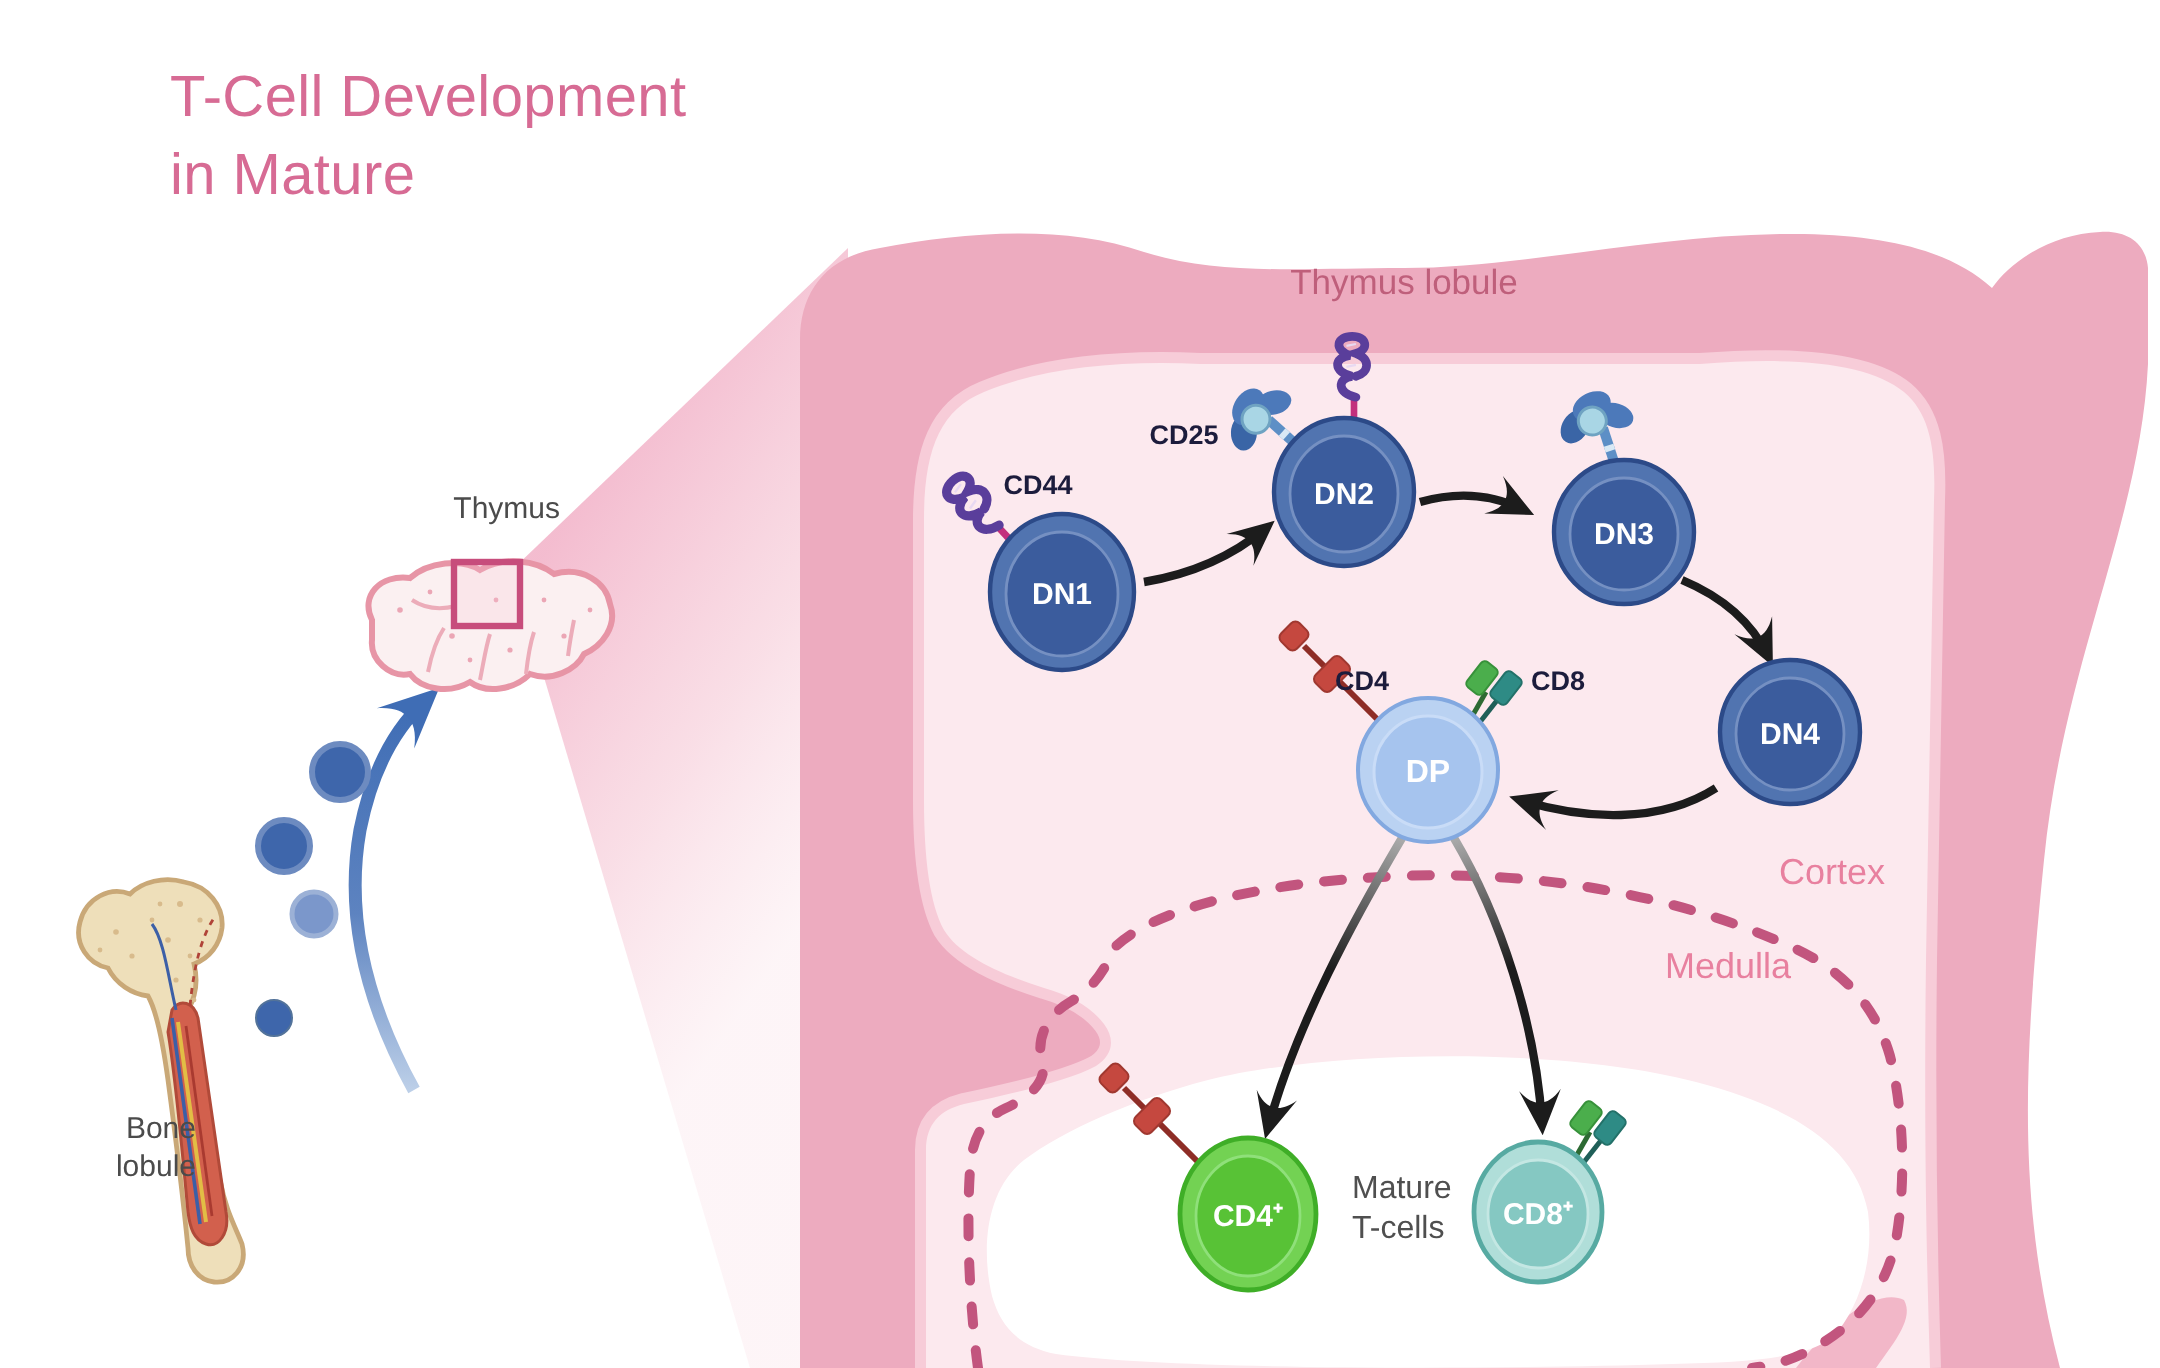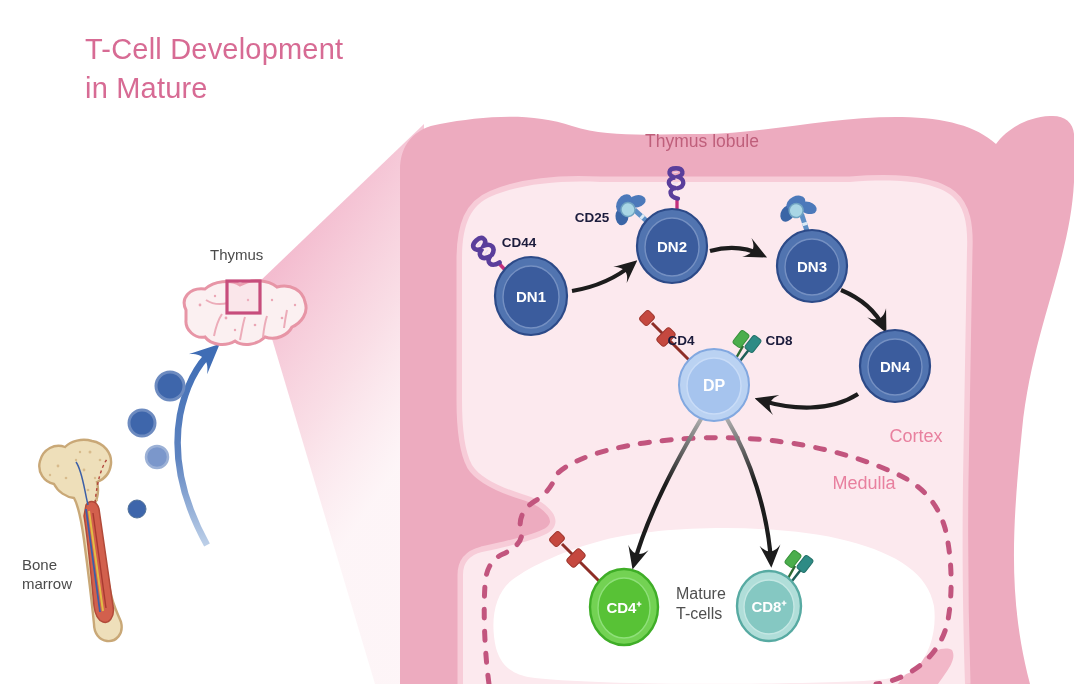--- a/index.html
+++ b/index.html
@@ -1,21 +1,21 @@
 <!DOCTYPE html>
 <html><head>
 <meta charset="utf-8">
 <style>
   html,body{margin:0;padding:0;background:#ffffff;}
   .stage{position:relative;width:1080px;height:684px;overflow:hidden;background:#ffffff;
          font-family:"Liberation Sans",sans-serif;}
   .stage svg{position:absolute;left:0;top:0;}
   .title{position:absolute;left:57px;top:30px;font-size:29px;font-weight:400;
          color:#d76b94;line-height:1.36;letter-spacing:.2px;margin-left:28px;}
-  .small-label{position:absolute;color:#4b4b4b;font-size:15px;line-height:1.25;text-align:left;}
+  .small-label{position:absolute;color:#4b4b4b;font-size:15px;line-height:1.25;text-align:right;}
   #bone-label{left:22px;top:556px;width:76px;}
   #thymus-label{left:210px;top:246px;width:70px;}
   text{font-family:"Liberation Sans",sans-serif;}
   .cellname{fill:#ffffff;font-weight:700;font-size:15px;text-anchor:middle;}
   .receptor{fill:#1c1c3c;font-weight:700;font-size:13.5px;text-anchor:middle;}
   .region{fill:#e8809f;font-size:18px;text-anchor:middle;}
   .mature{fill:#4f4f4f;font-size:16px;}
 </style>
 </head>
 <body>
@@ -256,15 +256,15 @@
   </g>
 </svg>
 
 <div class="title">
   <div>T-Cell Development</div>
   <div>in Mature</div>
 </div>
 
 <div id="thymus-label" class="small-label">Thymus</div>
 
-<div id="bone-label" class="small-label">Bone marrow</div>
+<div id="bone-label" class="small-label">Bone lobule</div>
 
 </div>
 
 </body></html>

